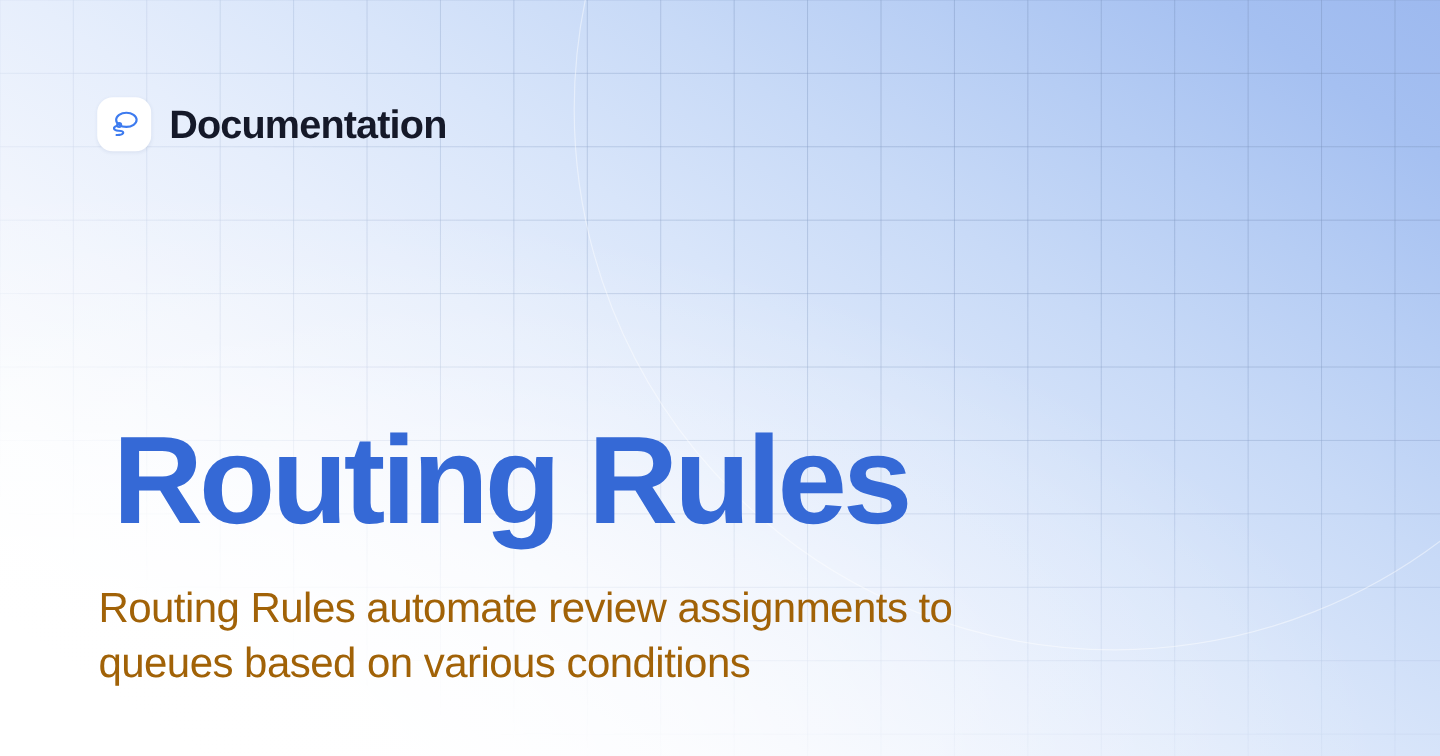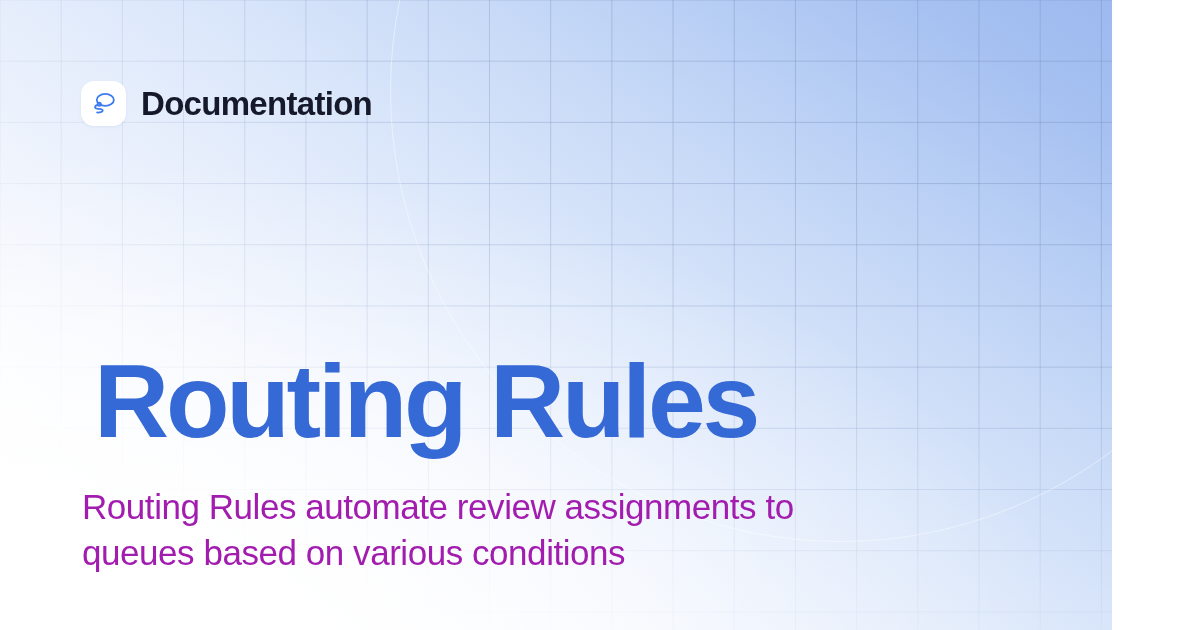--- a/index.html
+++ b/index.html
@@ -6,21 +6,21 @@
     margin: 0;
     padding: 0;
     background: #ffffff;
   }
   body {
     font-family: "Liberation Sans", sans-serif;
   }
 
   #card {
     position: relative;
-    width: 1112px;
+    width: 1200px;
     height: 630px;
     overflow: hidden;
     background: #ffffff;
   }
 
   
   .bg-gradient {
     position: absolute;
     inset: 0;
     background:
@@ -134,21 +134,21 @@
     margin: 12px;
     white-space: nowrap;
   }
   .subtitle {
     margin: 0;
     margin-top: 30px;
     font-size: 35px;
     font-weight: 400;
     line-height: 1.32;
     letter-spacing: -0.45px;
-    color: #a21caf;
+    color: #a16207;
     max-width: 790px;
   }
 </style>
 </head>
 <body>
 
 <div id="card">
 
   <div class="bg-gradient"></div>
   <div class="bg-glow"></div>

